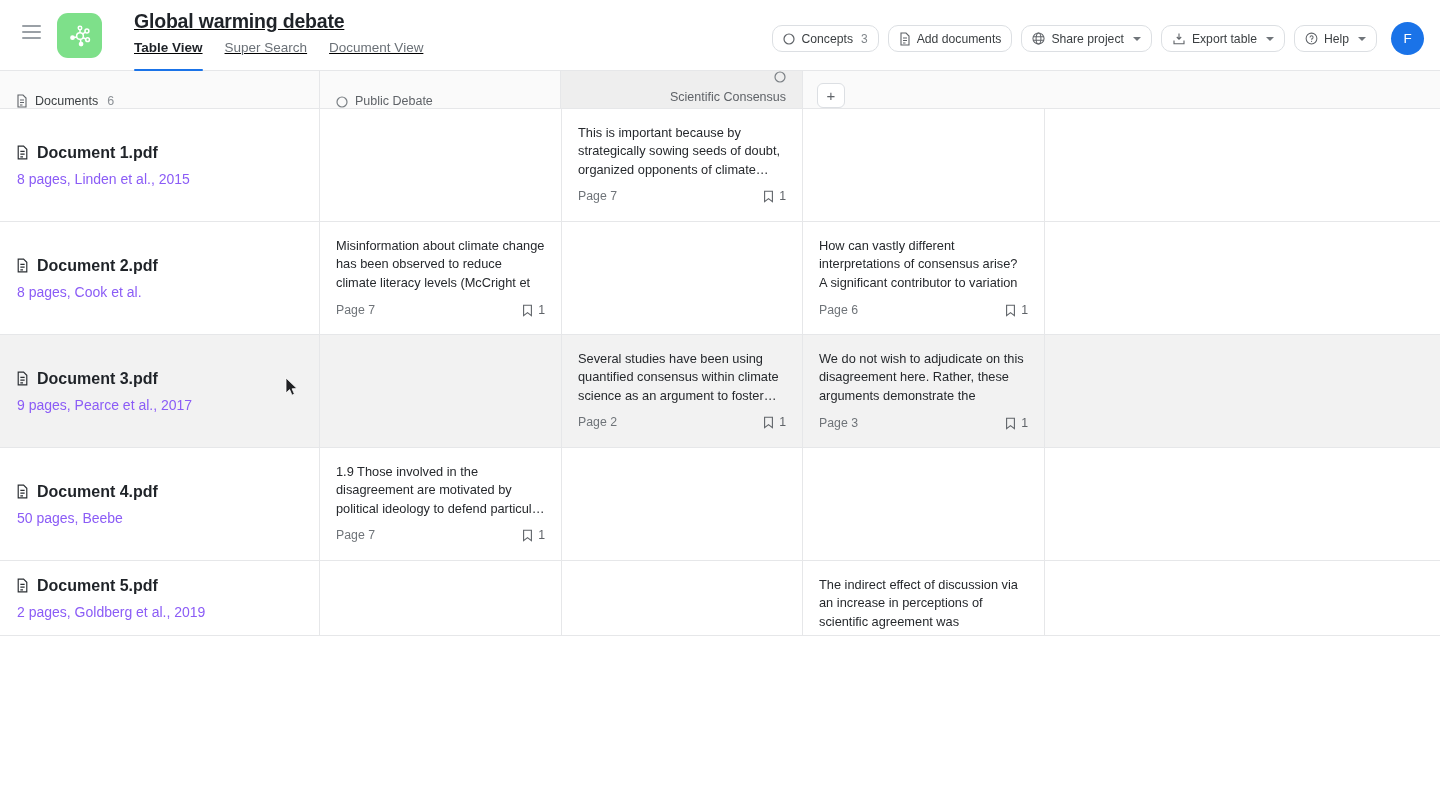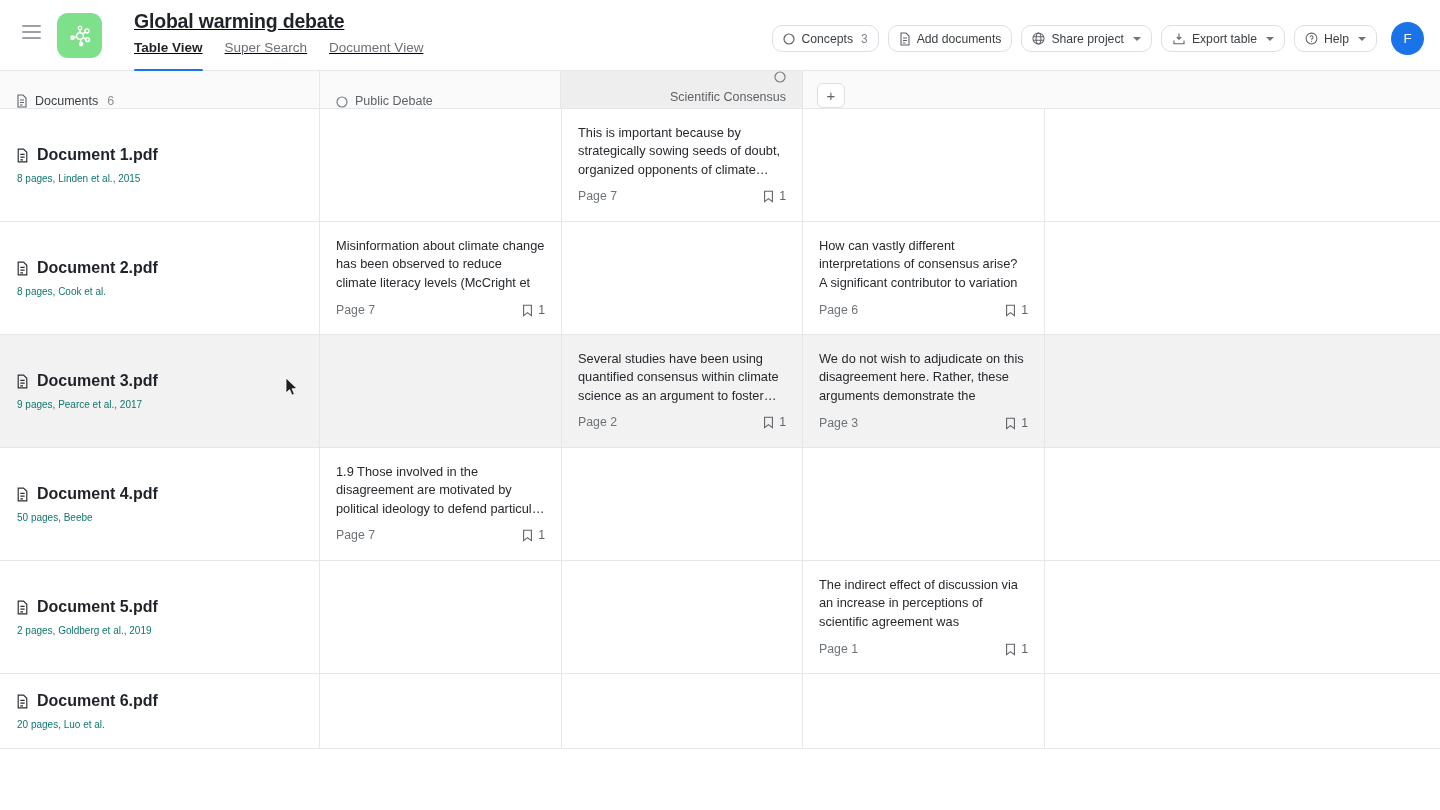--- a/index.html
+++ b/index.html
@@ -112,21 +112,21 @@
   .cell.doc { width: 320px; display: flex; flex-direction: column; justify-content: center; }
   .cell.c1 { width: 242px; }
   .cell.c2 { width: 241px; }
   .cell.c3 { width: 242px; }
   .cell.last { width: 395px; border-right: none; }
 
   .docname {
     display: flex; align-items: center; gap: 8px;
     font-size: 16px; font-weight: bold; color: #1f2328;
   }
-  .docmeta { font-size: 10px; color: #0f766e; margin-top: 9px; margin-left: 1px; }
+  .docmeta { font-size: 14px; color: #8b5cf6; margin-top: 9px; margin-left: 1px; }
 
   .snippet {
     font-size: 12.8px; line-height: 18.4px; color: #26292d;
     max-height: 56px; overflow: hidden;
   }
   .snipfoot {
     display: flex; align-items: center; justify-content: space-between;
     margin-top: 10px; font-size: 12.3px; color: #6f7479;
   }
   .bm { display: flex; align-items: center; gap: 5px; color: #5f6368; }
@@ -445,36 +445,18 @@
                 <svg width="11" height="13" viewBox="0 0 11 13" fill="none" stroke="#5f6368" stroke-width="1.1">
                   <path d="M1.6 1.2h7.8v10.4L5.5 8.6 1.6 11.6z"></path>
                 </svg>
               </span>
               <span>1</span>
             </span>
           </div>
         </div>
         <div class="cell last"></div>
       </div>
-      <div class="row">
-        <div class="cell doc">
-          <div class="docname">
-            <span class="ico">
-              <svg width="13" height="15" viewBox="0 0 12 14" fill="none" stroke="#2b2f33" stroke-width="1.1">
-                <path d="M2 1h5l3 3v9H2z"></path>
-                <path d="M4 6h4M4 8.5h4M4 11h2.5"></path>
-              </svg>
-            </span>
-            <span>Document 6.pdf</span>
-          </div>
-          <div class="docmeta">20 pages, Luo et al.</div>
-        </div>
-        <div class="cell c1"></div>
-        <div class="cell c2"></div>
-        <div class="cell c3"></div>
-        <div class="cell last"></div>
-      </div>
     </div>
 </div>
 
 <svg class="cursor" width="14" height="20" viewBox="0 0 14 20">
   <path d="M1 1 L1 16 L4.6 12.6 L7 18.2 L9.4 17.1 L7.1 11.8 L12 11.6 Z" fill="#202124" stroke="#ffffff" stroke-width="0.8"></path>
 </svg>
 
 </body></html>

